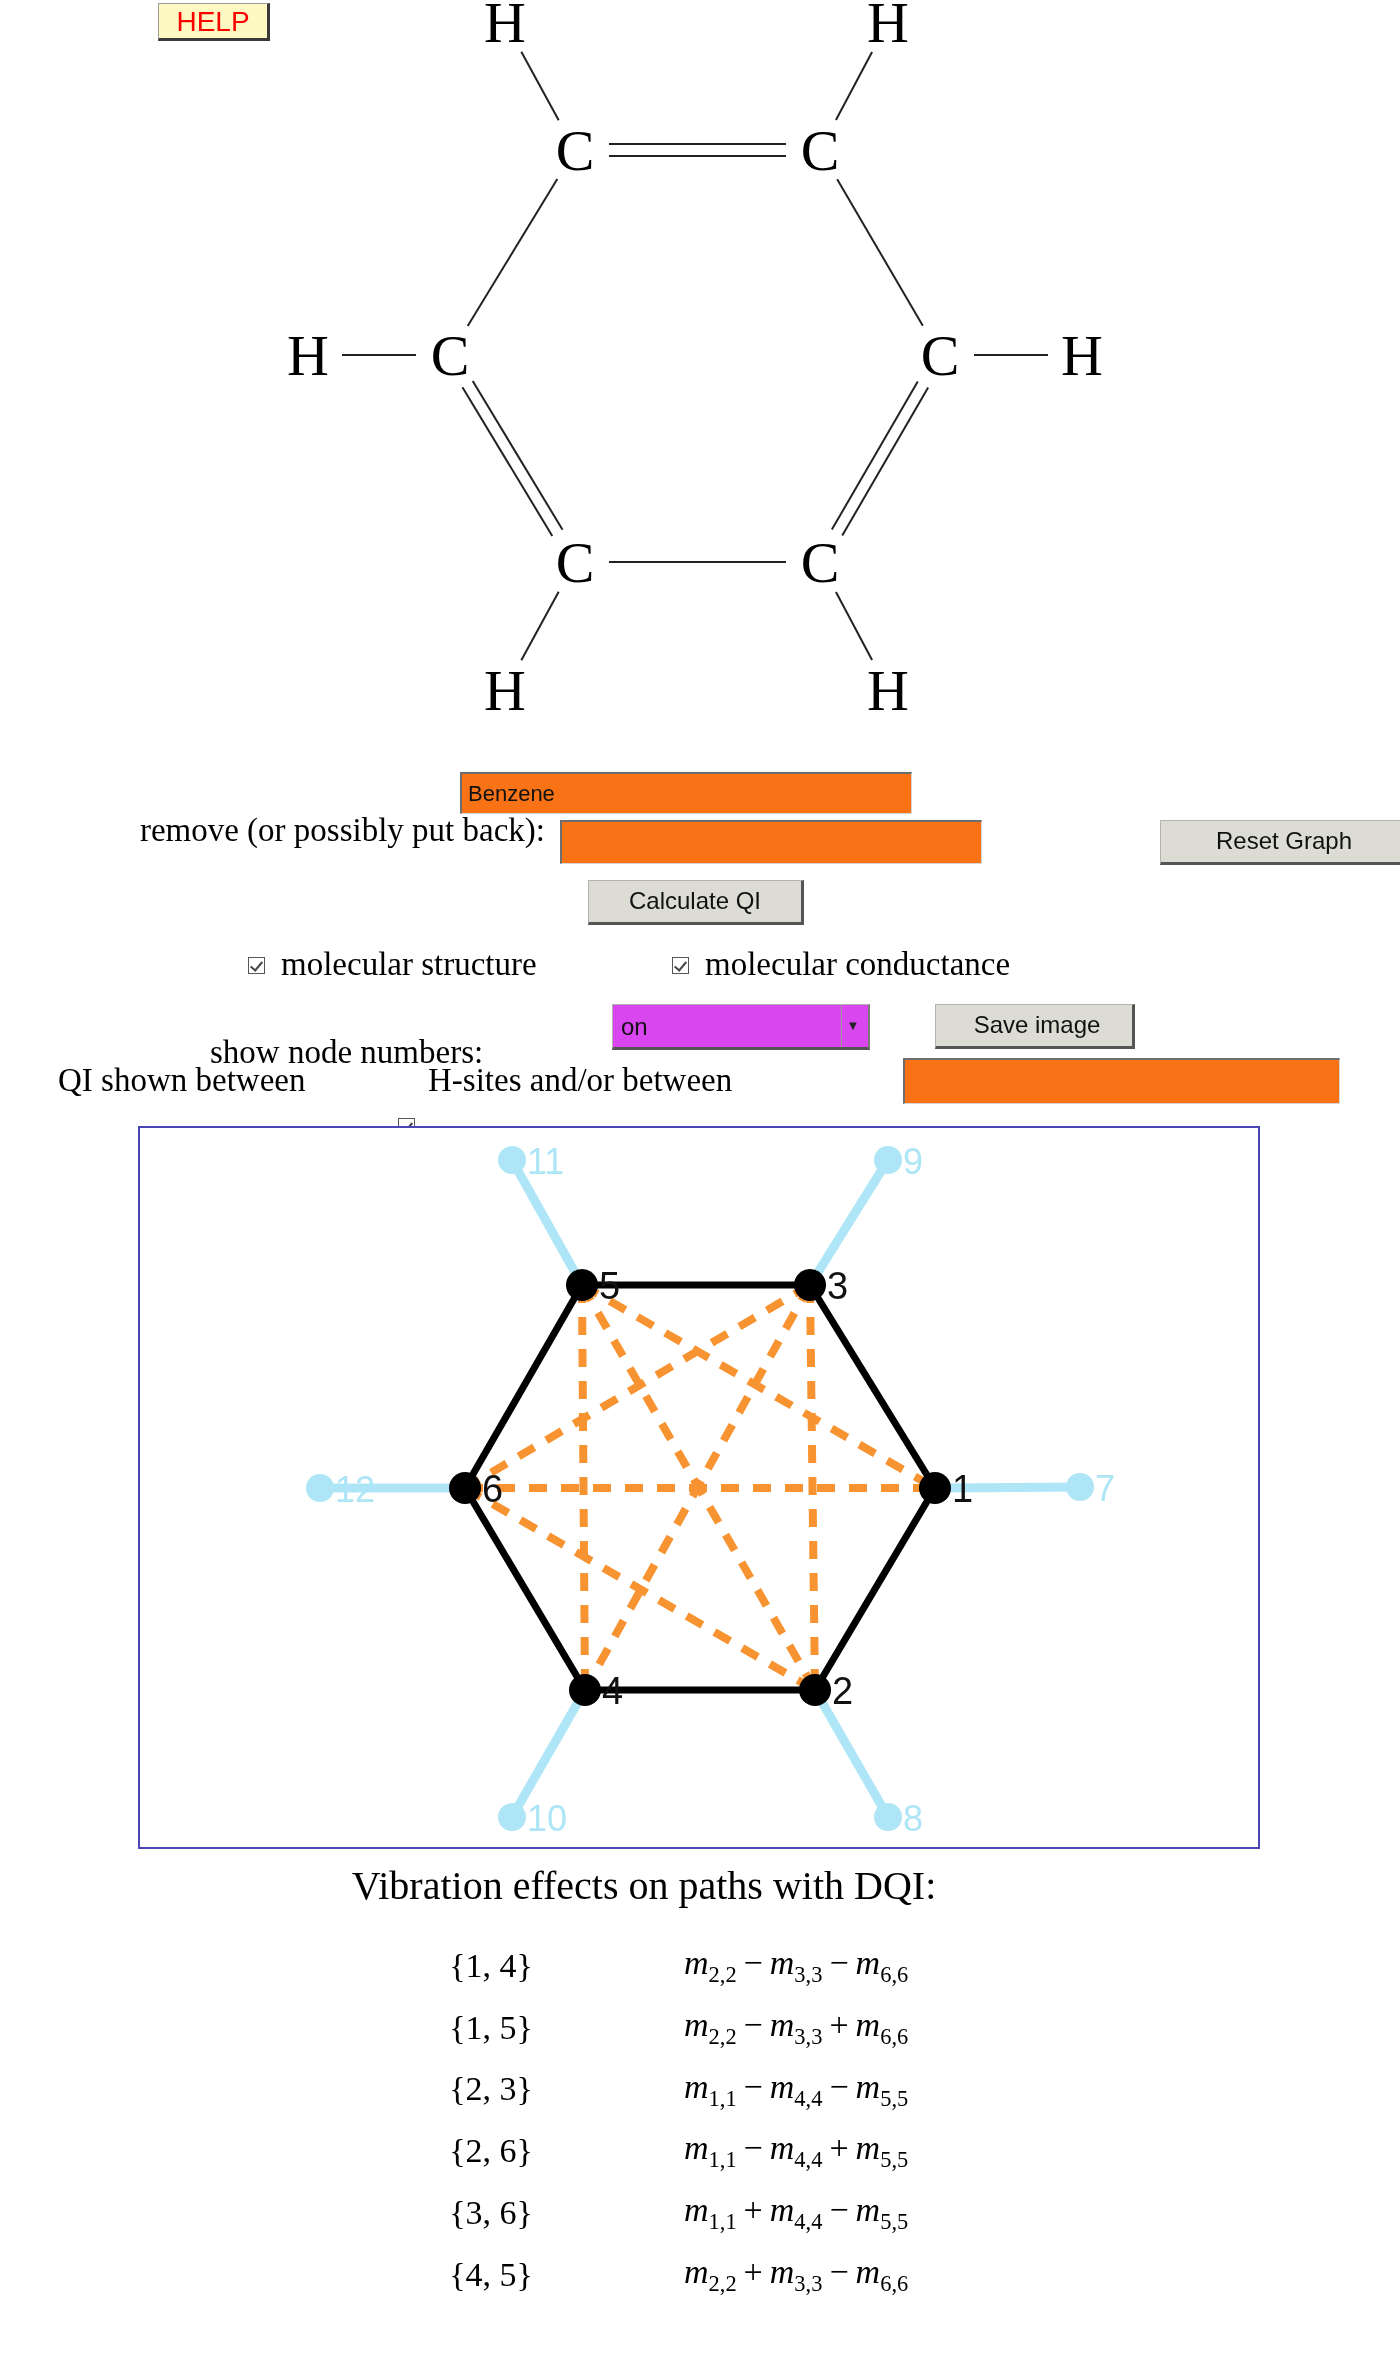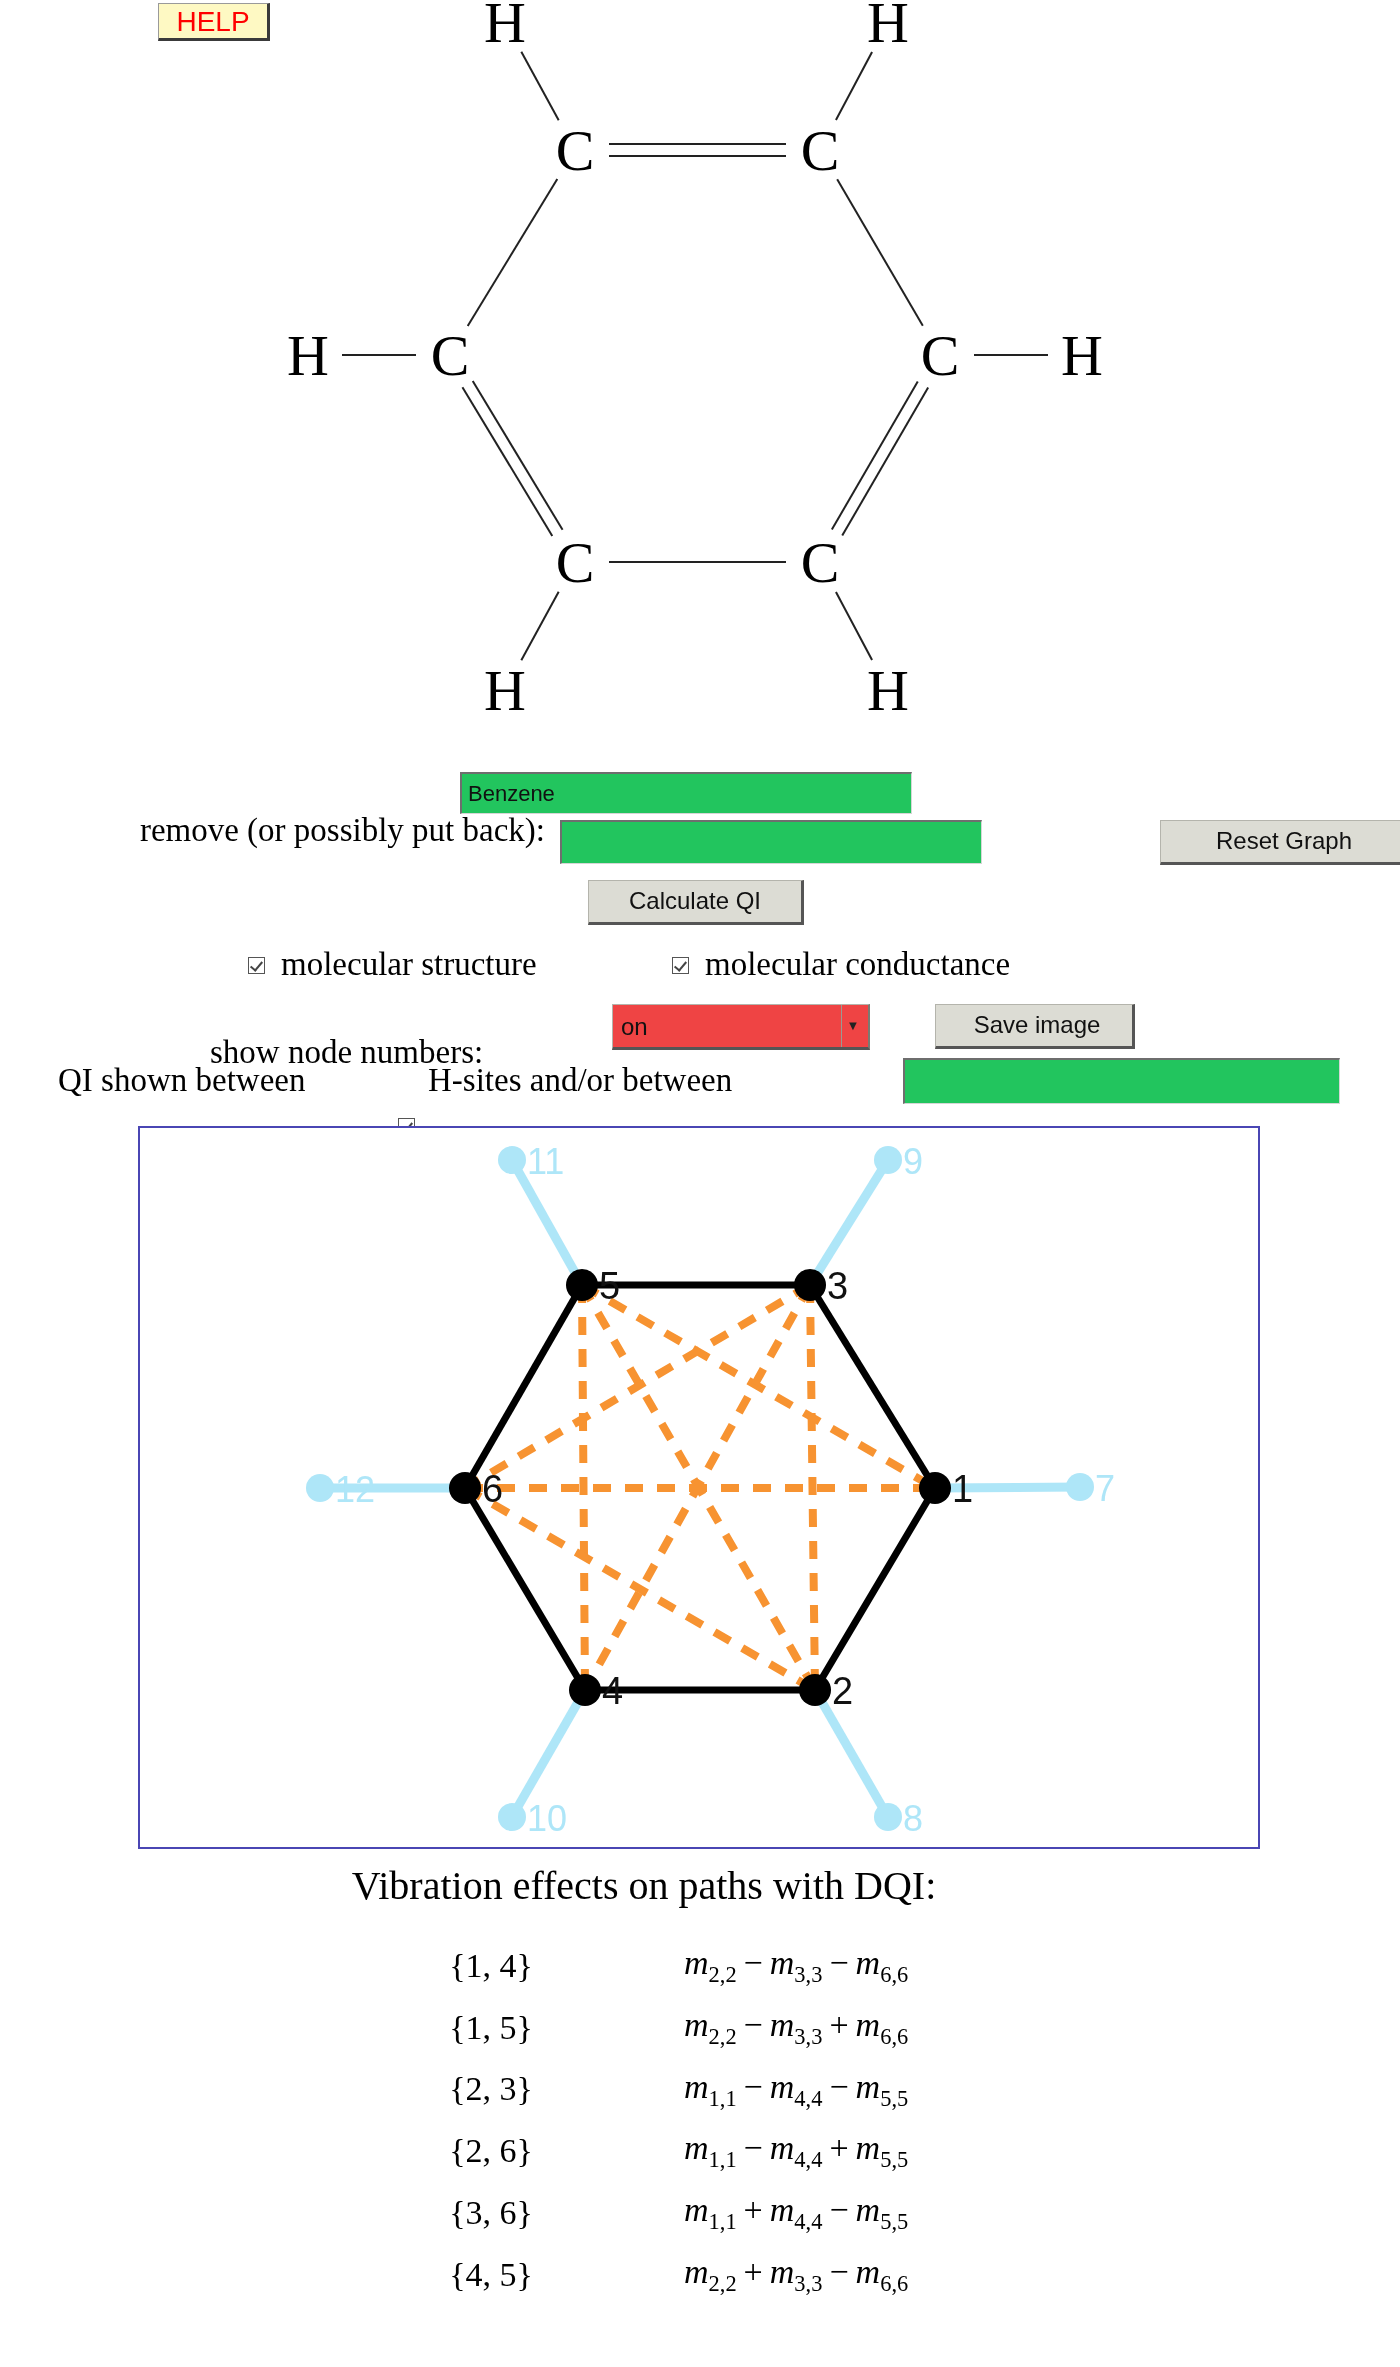--- a/index.html
+++ b/index.html
@@ -36,21 +36,21 @@
   
   #molecule-diagram { left: 0px; top: 0px; }
 
   
   .serif-label {
     font-family: "Liberation Serif", "DejaVu Serif", serif;
     color: #000;
     white-space: nowrap;
   }
   .win-input {
-    background: #22c55e;
+    background: #f97316;
     border: 1px solid #d6d6d6;
     border-top: 2px solid #6e6e6e;
     border-left: 2px solid #6e6e6e;
     box-sizing: border-box;
     font-family: "Liberation Sans", sans-serif;
     font-size: 22px;
     color: #111;
     padding: 2px 4px 2px 6px;
     outline: none;
   }
@@ -61,21 +61,21 @@
     border-bottom: 3px solid #555;
     box-sizing: border-box;
     font-family: "Liberation Sans", sans-serif;
     font-size: 24px;
     color: #111;
     text-align: center;
     cursor: pointer;
     white-space: nowrap;
   }
   .win-select {
-    background: #ef4444;
+    background: #d946ef;
     border: 1px solid #b4b4ac;
     border-right: 2px solid #7a7a72;
     border-bottom: 3px solid #555;
     box-sizing: border-box;
     font-family: "Liberation Sans", sans-serif;
     font-size: 24px;
     color: #111;
     padding-left: 8px;
     cursor: pointer;
     position: relative;

